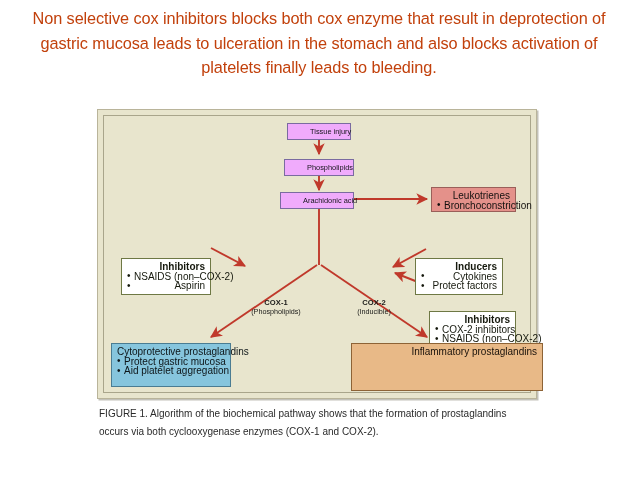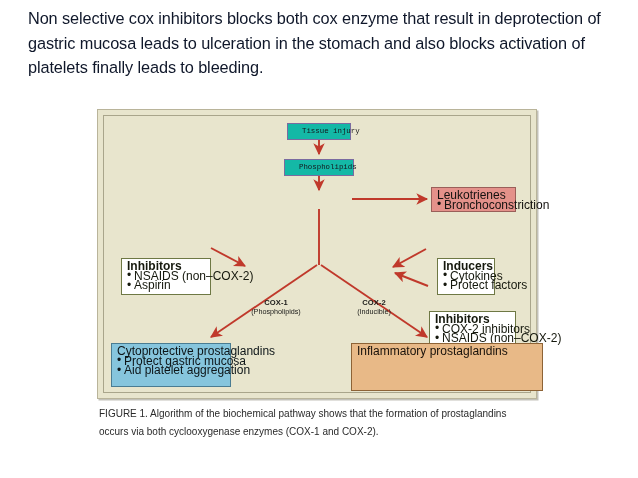--- a/index.html
+++ b/index.html
@@ -13,24 +13,25 @@
     height: 478px;
     overflow: hidden;
     font-family: "Liberation Sans", sans-serif;
     color: #111;
   }
 
   
   #slide-title {
     width: 582px;
     margin: 6px auto 16px auto;
+    text-align: center;
     font-size: 16.3px;
     line-height: 24.6px;
     font-weight: 400;
-    color: #0f172a;
+    color: #c2410c;
     letter-spacing: -0.1px;
   }
 
   
   #figure-wrap {
     position: absolute;
     left: 97px;
     top: 109px;
     width: 442px;
     height: 331px;
@@ -61,23 +62,24 @@
     position: absolute;
     left: 0; top: 0;
     width: 440px; height: 290px;
     pointer-events: none;
   }
 
   
   .node {
     position: absolute;
     box-sizing: border-box;
-    font-size: 12px;
+    font-size: 10px;
     line-height: 9.6px;
     padding: 3px 5px 3px 5px;
+    text-align: right;
   }
   .node .hdr {
     font-weight: bold;
     display: block;
     white-space: nowrap;
   }
   .node .plain {
     display: block;
     white-space: nowrap;
   }
@@ -93,29 +95,28 @@
   }
   .node li:before {
     content: "\2022";
     position: absolute;
     left: 0;
     top: -0.5px;
   }
 
   
   .chain-box {
-    background: #14b8a6;
+    background: #f0abfc;
     border: 1px solid #7a6ba0;
     text-align: center;
     font-size: 7.4px;
     line-height: 11px;
-    padding: 2px 14px;
+    padding: 2px 22px;
     color: #15151b;
     white-space: nowrap;
-    font-family: Liberation Mono, monospace;
   }
   
   .salmon-box {
     background: #e4918a;
     border: 1px solid #9a5f59;
     color: #14110f;
   }
   
   .green-box {
     background: #ffffff;
@@ -209,37 +210,40 @@
     </svg>
 
     <div class="node chain-box" style="left:189px; top:13px; width:64px;">
       <span class="plain">Tissue injury</span>
     </div>
 
     <div class="node chain-box" style="left:186px; top:49px; width:70px;">
       <span class="plain">Phospholipids</span>
     </div>
 
+    <div class="node chain-box" style="left:182px; top:82px; width:74px;">
+      <span class="plain">Arachidonic acid</span>
+    </div>
 
     <div class="node salmon-box" style="left:333px; top:77px; width:85px; height:25px;">
       <span class="plain">Leukotrienes</span>
       <ul>
         <li>Bronchoconstriction</li>
       </ul>
     </div>
 
     <div class="node green-box" style="left:23px; top:120px; width:90px; height:37px;">
       <span class="hdr">Inhibitors</span>
       <ul>
         <li>NSAIDS (non–COX-2)</li>
         <li>Aspirin</li>
       </ul>
     </div>
 
-    <div class="node green-box" style="left:339px; top:120px; width:58px; height:37px;">
+    <div class="node green-box" style="left:317px; top:120px; width:88px; height:37px;">
       <span class="hdr">Inducers</span>
       <ul>
         <li>Cytokines</li>
         <li>Protect factors</li>
       </ul>
     </div>
 
     <div class="node green-box" style="left:331px; top:173px; width:87px; height:47px;">
       <span class="hdr">Inhibitors</span>
       <ul>

